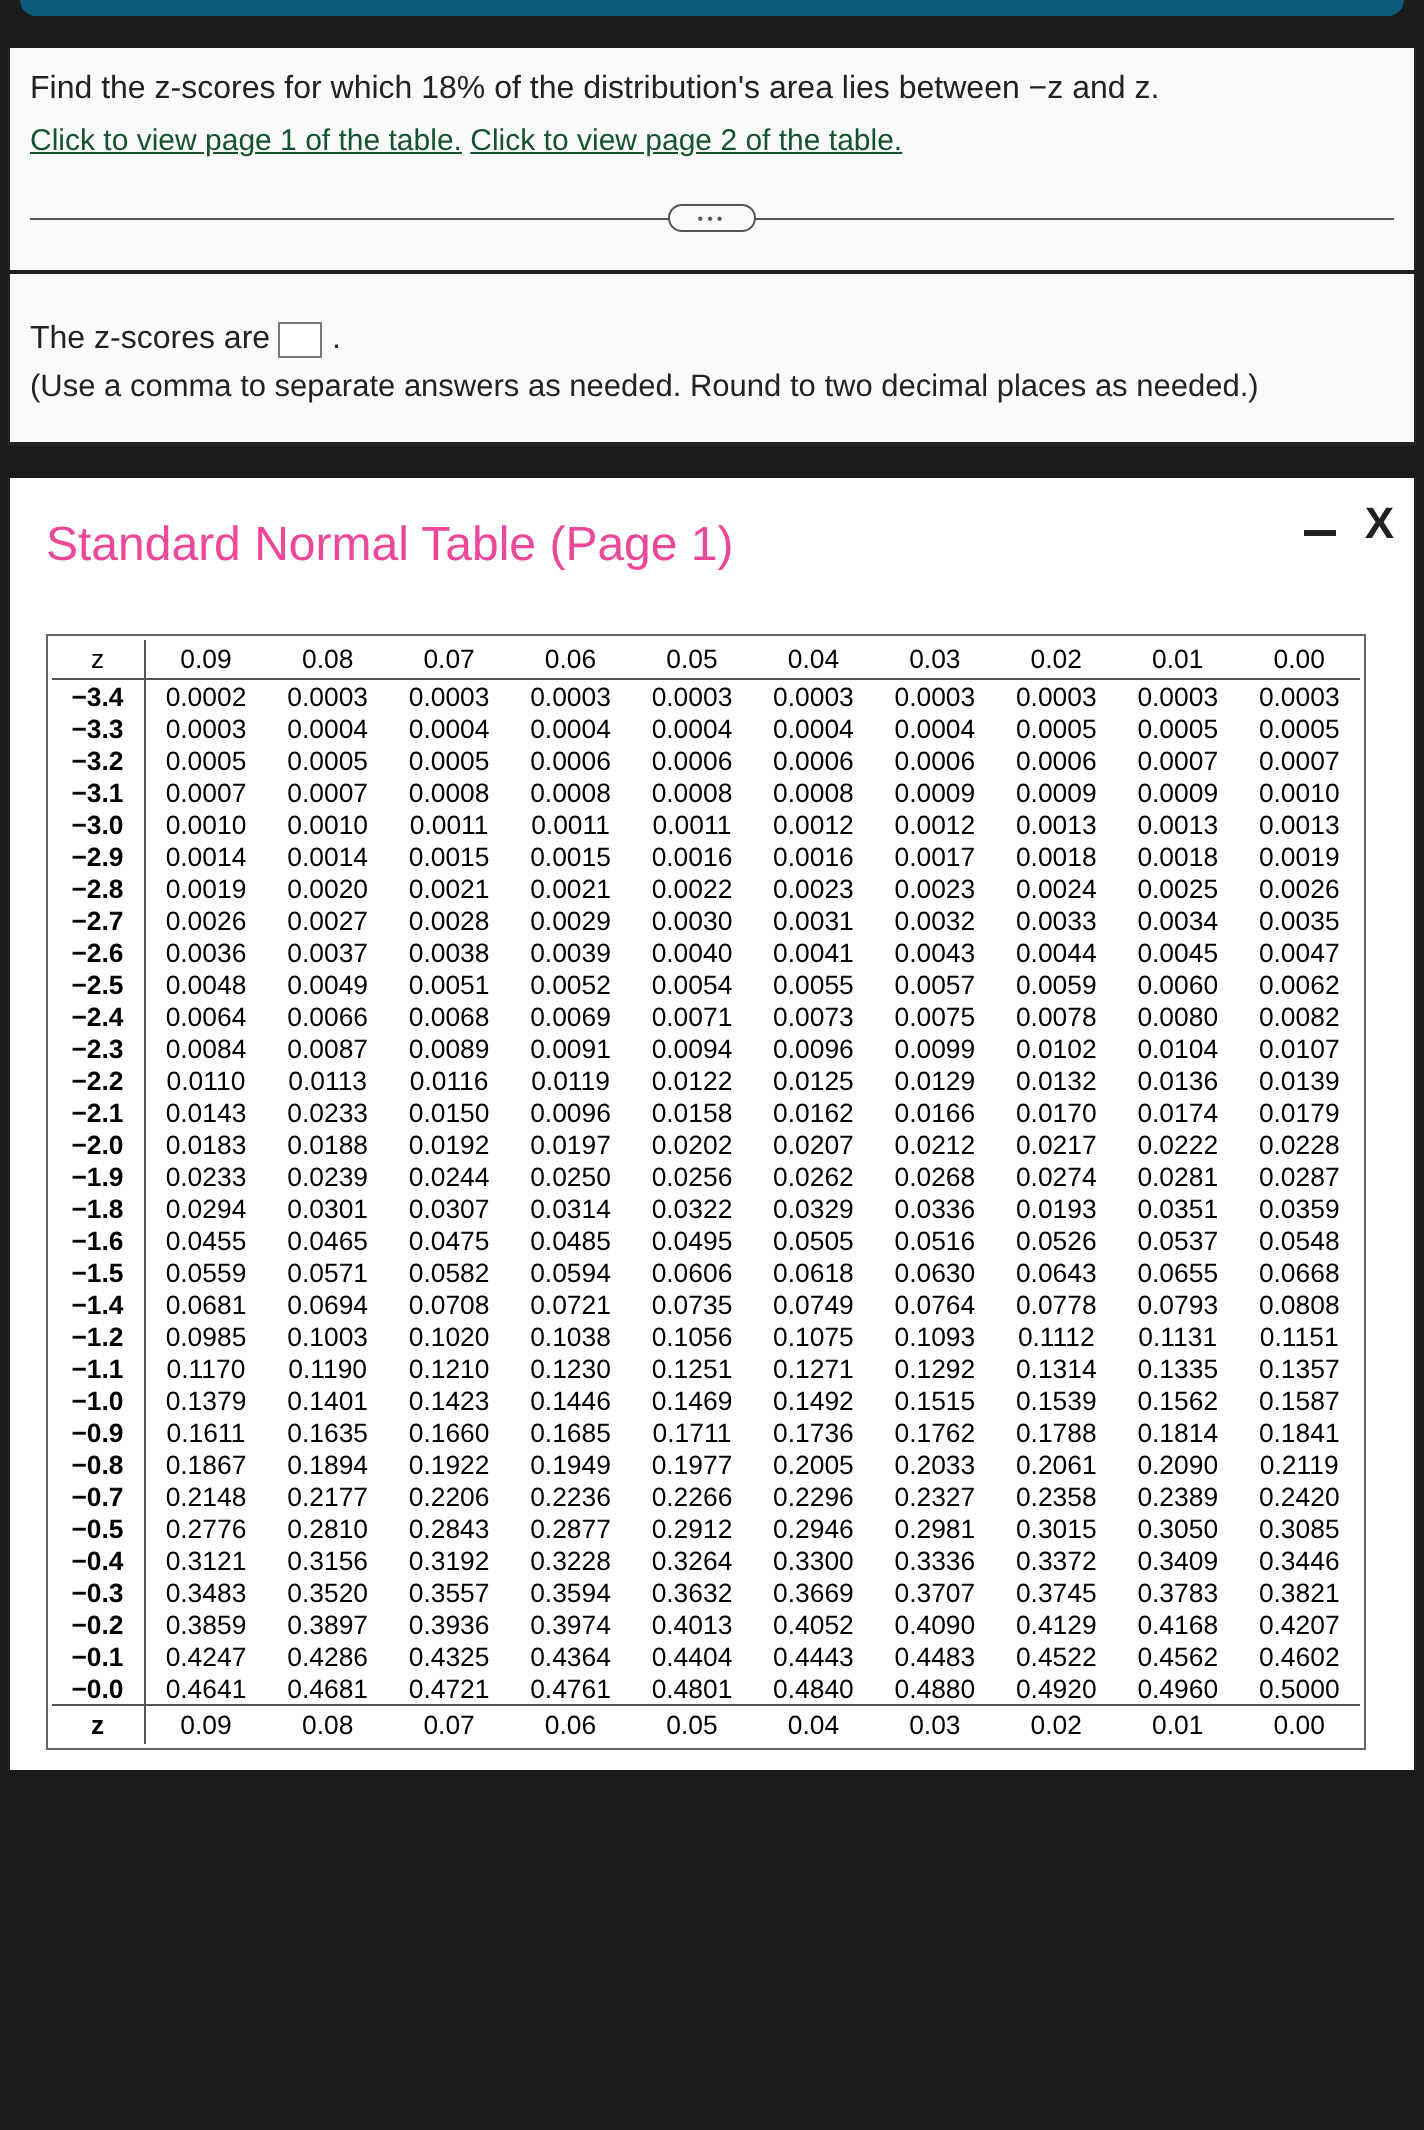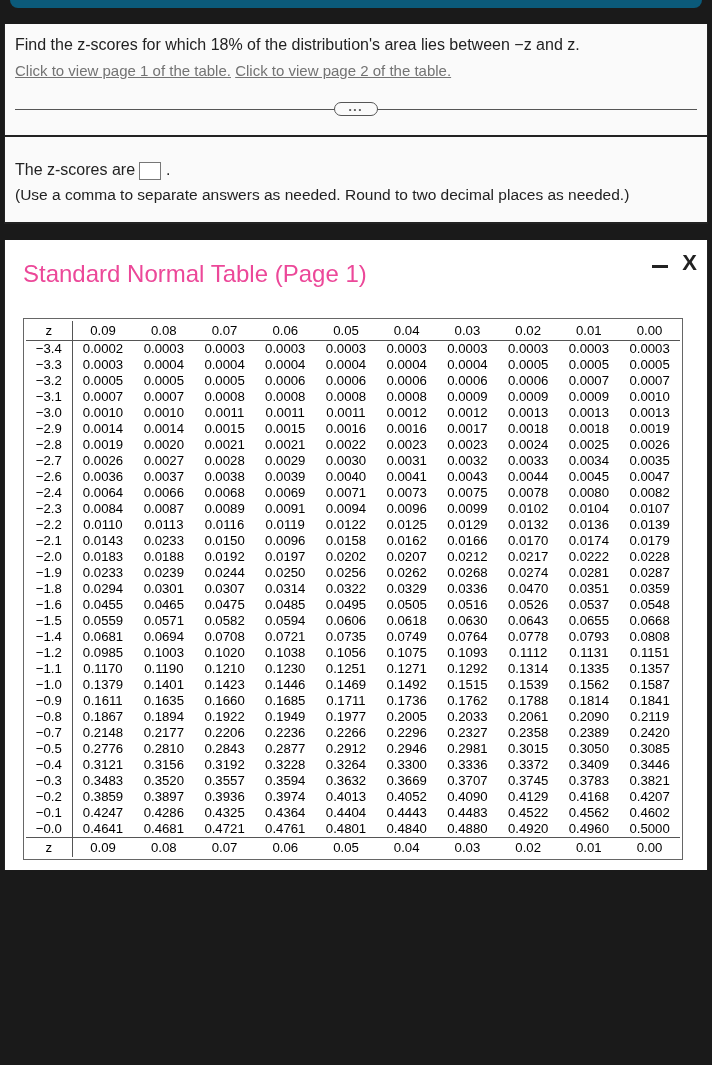--- a/index.html
+++ b/index.html
@@ -32,21 +32,21 @@
   .question-text {
     font-size: 16px;
     color: #222;
     margin-bottom: 8px;
   }
   .links-row {
     font-size: 15px;
     margin-bottom: 18px;
   }
   .link {
-    color: #737373;
+    color: #14532d;
     text-decoration: underline;
     cursor: pointer;
     text-align: center;
   }
   .divider-row {
     position: relative;
     height: 24px;
     margin-bottom: 14px;
   }
   .divider-line {
@@ -137,21 +137,21 @@
     width: 100%;
   }
   table.z-table td, table.z-table th {
     padding: 0.5px 0;
     text-align: center;
     white-space: nowrap;
   }
   table.z-table .zcol {
     border-right: 1.5px solid #555;
     width: 46px;
-    font-weight: normal;
+    font-weight: bold;
   }
   table.z-table thead th {
     border-bottom: 1.5px solid #555;
     font-weight: normal;
     padding: 2px 0;
   }
   table.z-table thead th.zcol {
     font-weight: normal;
   }
   table.z-table tfoot th {
@@ -324,20 +324,33 @@
             <td>0.0038</td>
             <td>0.0039</td>
             <td>0.0040</td>
             <td>0.0041</td>
             <td>0.0043</td>
             <td>0.0044</td>
             <td>0.0045</td>
             <td>0.0047</td>
           </tr>
           <tr>
+            <td class="zcol">−2.5</td>
+            <td>0.0048</td>
+            <td>0.0049</td>
+            <td>0.0051</td>
+            <td>0.0052</td>
+            <td>0.0054</td>
+            <td>0.0055</td>
+            <td>0.0057</td>
+            <td>0.0059</td>
+            <td>0.0060</td>
+            <td>0.0062</td>
+          </tr>
+          <tr>
             <td class="zcol">−2.4</td>
             <td>0.0064</td>
             <td>0.0066</td>
             <td>0.0068</td>
             <td>0.0069</td>
             <td>0.0071</td>
             <td>0.0073</td>
             <td>0.0075</td>
             <td>0.0078</td>
             <td>0.0080</td>
@@ -410,21 +423,21 @@
           </tr>
           <tr>
             <td class="zcol">−1.8</td>
             <td>0.0294</td>
             <td>0.0301</td>
             <td>0.0307</td>
             <td>0.0314</td>
             <td>0.0322</td>
             <td>0.0329</td>
             <td>0.0336</td>
-            <td>0.0470</td>
+            <td>0.0193</td>
             <td>0.0351</td>
             <td>0.0359</td>
           </tr>
           <tr>
             <td class="zcol">−1.6</td>
             <td>0.0455</td>
             <td>0.0465</td>
             <td>0.0475</td>
             <td>0.0485</td>
             <td>0.0495</td>

